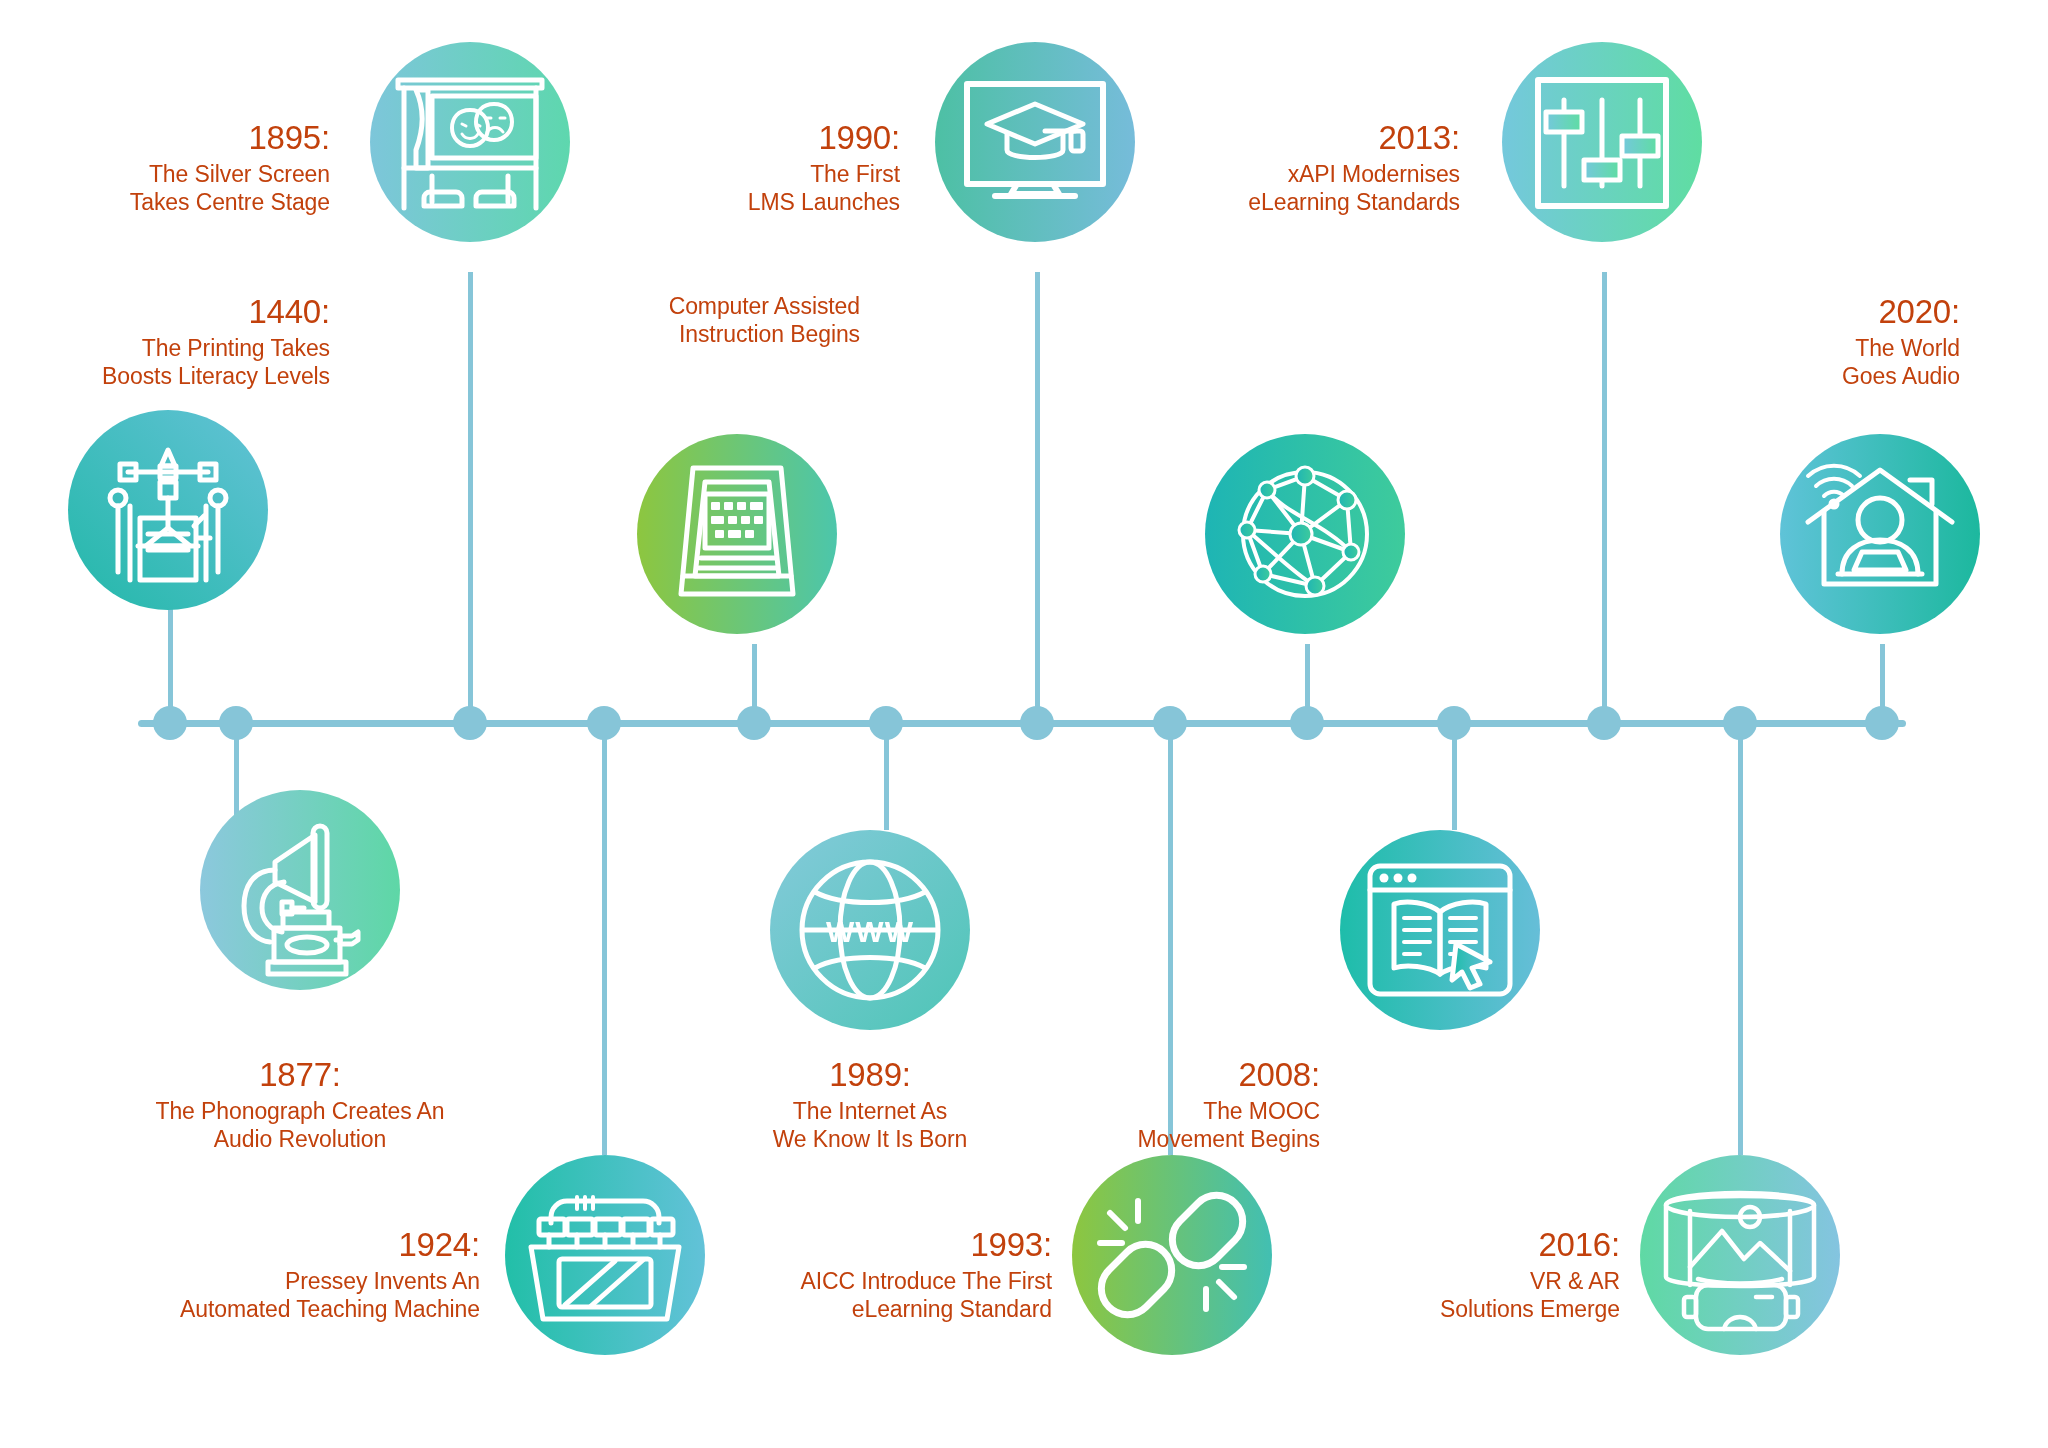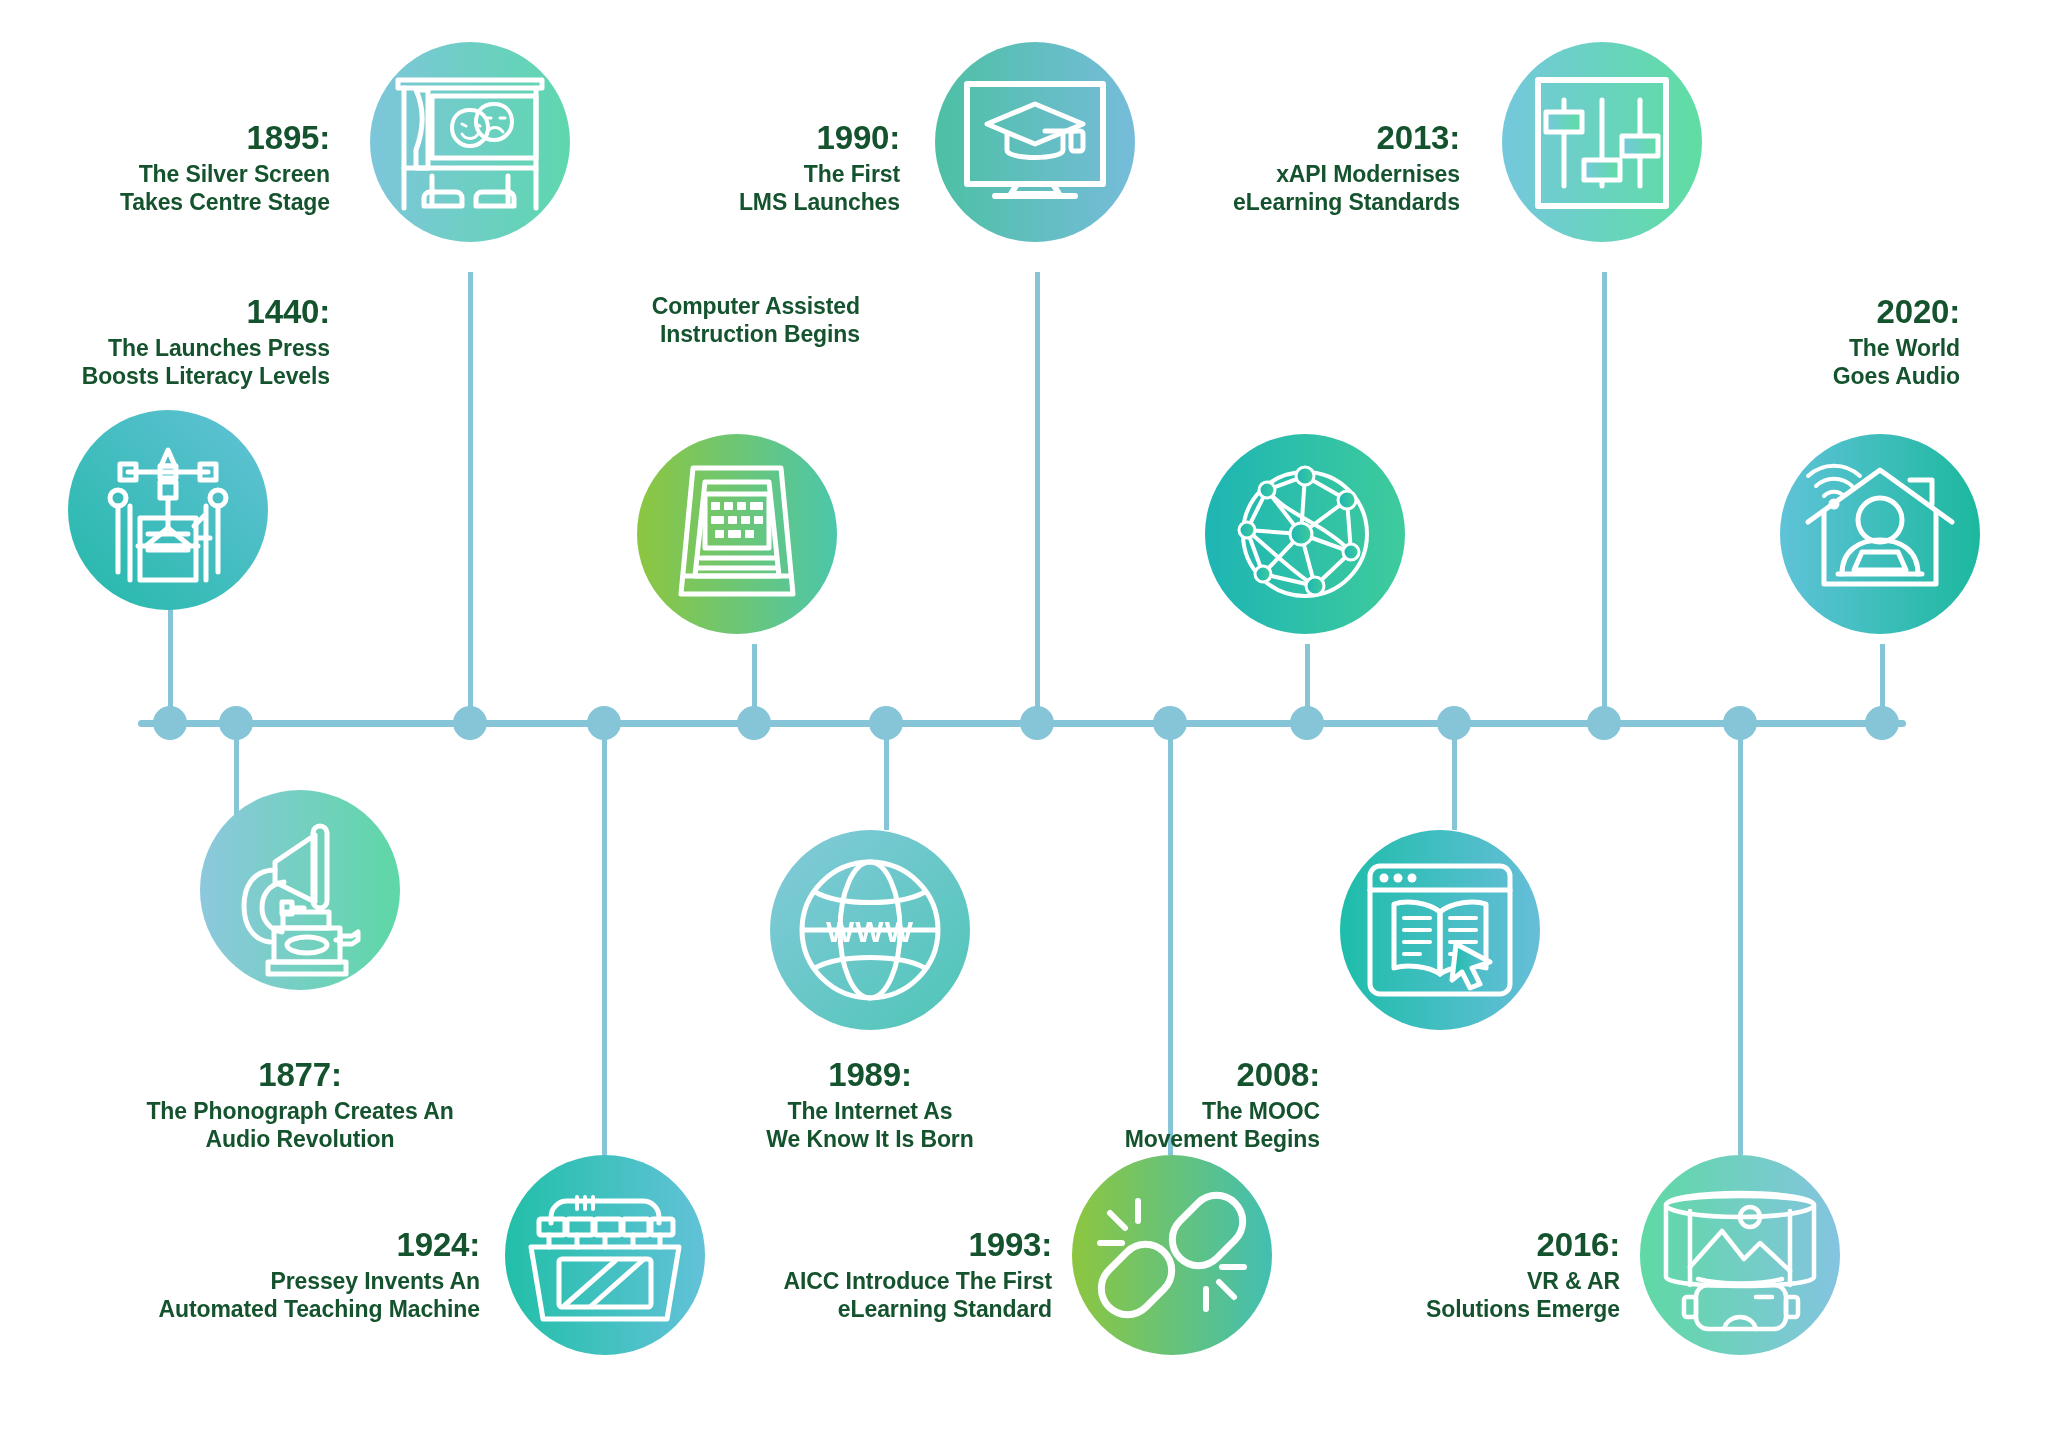--- a/index.html
+++ b/index.html
@@ -34,22 +34,22 @@
   .icon-circle{
     position:absolute;
     border-radius:50%;
     display:flex;align-items:center;justify-content:center;text-align:center;
   }
   .icon-circle svg{display:block;}
 
   
   .label{
     position:absolute;
-    color:#14532d;
-    font-weight:bold;
+    color:#c2410c;
+    font-weight:normal;
     line-height:1.22;
   }
   .label .yr{
     display:block;
     font-size:33px;
     letter-spacing:-0.2px;
     margin-bottom:2px;
   }
   .label .desc{
     display:block;
@@ -146,21 +146,21 @@
         </linearGradient>
       <linearGradient id="g2020" x1="0" y1="0.5" x2="1" y2="0.5">
           <stop offset="0" stop-color="#5fc3d8"></stop>
           <stop offset="1" stop-color="#1cb89e"></stop>
         </linearGradient>
     </defs>
   </svg>
 
   <div class="label ta-right" style="left:0px; top:292px; width:330px;">
     <span class="yr">1440:</span>
-    <span class="desc">The Launches Press</span>
+    <span class="desc">The Printing Takes</span>
     <span class="desc">Boosts Literacy Levels</span>
   </div>
   <div class="icon-circle" style="left:68px; top:410px; width:200px; height:200px;">
     <svg width="200" height="200" viewBox="0 0 200 200">
       <circle cx="100" cy="100" r="100" fill="url(#g1440)"></circle>
       <g stroke="#fff" stroke-width="5" fill="none" stroke-linecap="round" stroke-linejoin="round">
         <path d="M100 40 L93 56 L107 56 Z"></path>
         <rect x="92" y="56" width="16" height="12"></rect>
         <line x1="60" y1="62" x2="140" y2="62"></line>
         <rect x="52" y="54" width="16" height="16"></rect>

